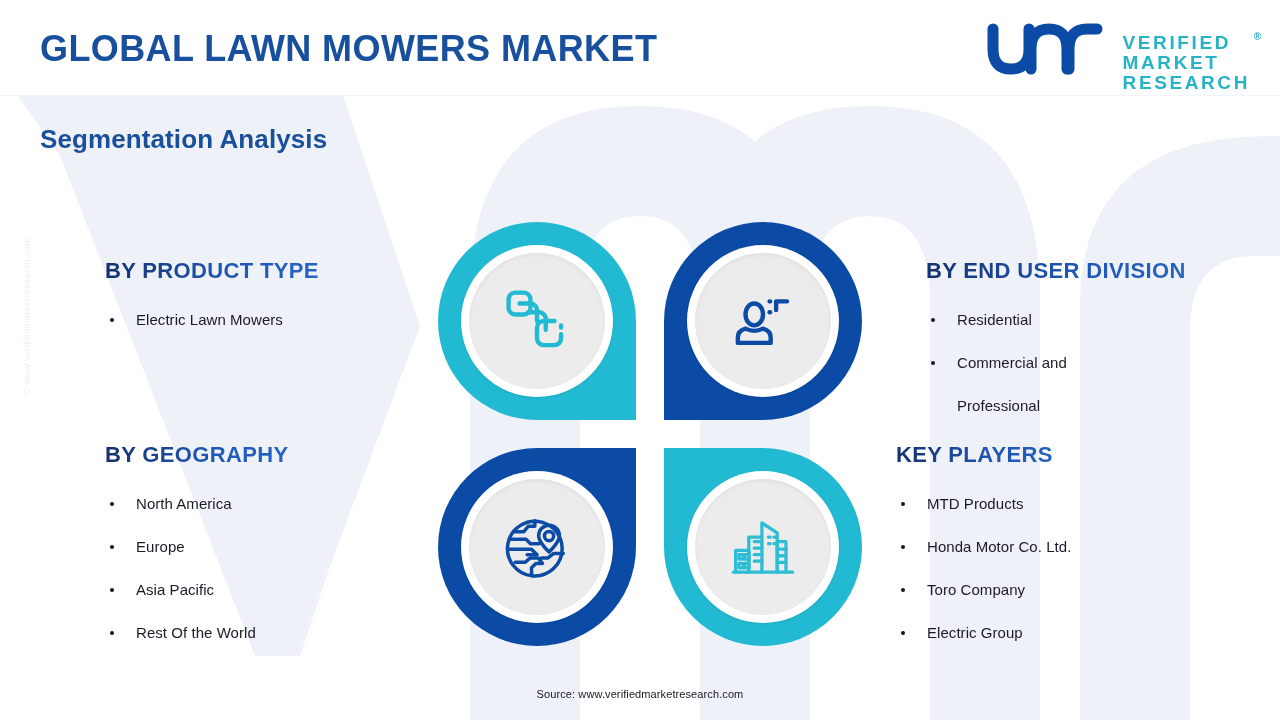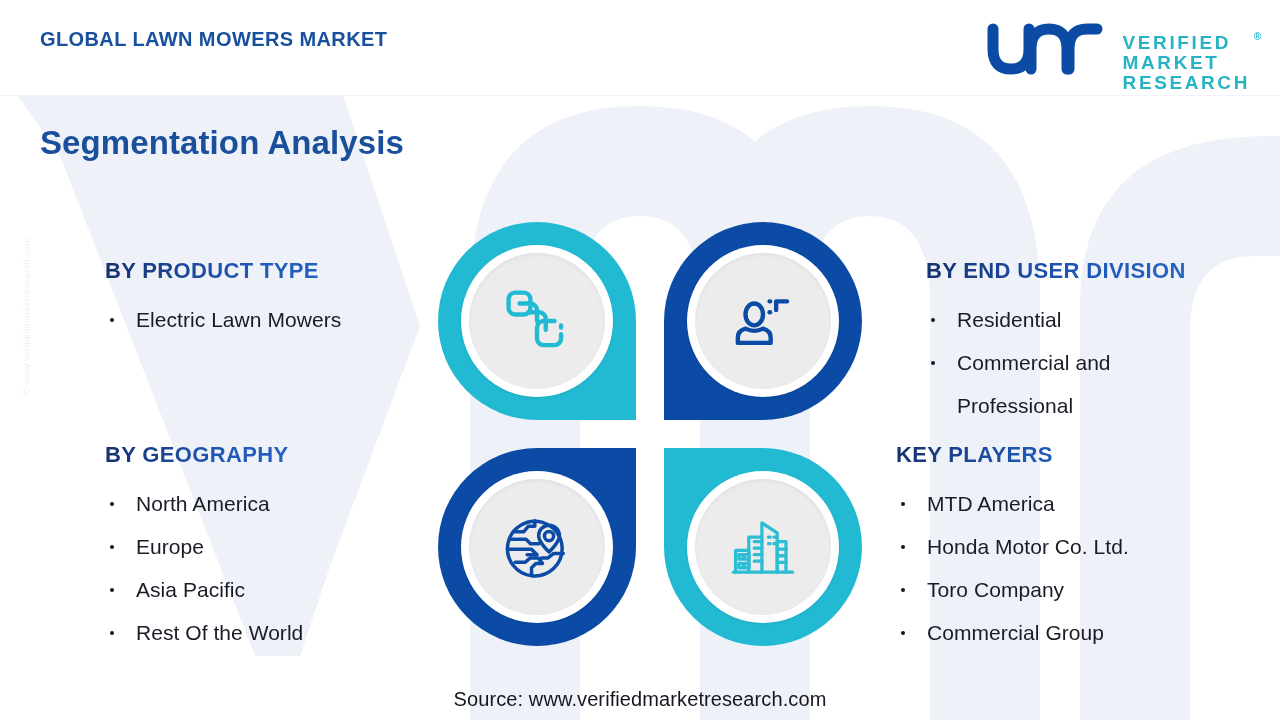--- a/index.html
+++ b/index.html
@@ -41,21 +41,21 @@
   }
   .header-rule {
     position:absolute;
     left:0; top:95px;
     width:1280px; height:1px;
     background:#f1f4f9;
   }
   .header-title {
     position:absolute;
     left:40px; top:28px;
-    font-size:20px;
+    font-size:36px;
     font-weight:700;
     letter-spacing:0.4px;
     color:#18509e;
     white-space:nowrap;
   }
 
   
   .logo {
     position:absolute;
     right:30px; top:20px;
@@ -93,21 +93,21 @@
     letter-spacing:0.25px;
     color:#eceff5;
     white-space:nowrap;
     z-index:4;
   }
 
   
   .subtitle {
     position:absolute;
     left:40px; top:124px;
-    font-size:33px;
+    font-size:26px;
     font-weight:700;
     color:#1a4f9c;
     letter-spacing:0.1px;
     z-index:5;
   }
 
   
   .block { position:absolute; z-index:5; }
 
   .block-title {
@@ -119,21 +119,21 @@
     -webkit-background-clip:text;
     background-clip:text;
     color:transparent;
     white-space:nowrap;
   }
 
   .bullets { list-style:none; }
   .bullets li {
     position:relative;
     padding-left:31px;
-    font-size:21px;
+    font-size:15px;
     line-height:43px;
     color:#1b1b27;
     letter-spacing:0.05px;
     white-space:nowrap;
   }
   .bullets li::before {
     content:"";
     position:absolute;
     left:5px; top:20px;
     width:4px; height:4px;
@@ -199,21 +199,21 @@
   #badge-geo      .ring { border-radius:50% 0 50% 50%; }
   #badge-players  { left:226px; top:226px; --ring:#22b9d3; }
   #badge-players  .ring { border-radius:0 50% 50% 50%; }
 
   
   .source {
     position:absolute;
     left:0; top:688px;
     width:1280px;
     text-align:center;
-    font-size:20px;
+    font-size:11px;
     color:#171721;
     letter-spacing:0.1px;
     z-index:5;
   }
 </style>
 </head>
 <body>
 
 <div class="page">
 
@@ -276,24 +276,24 @@
     <ul class="bullets">
       <li>Residential</li>
       <li>Commercial and</li>
       <li class="cont">Professional</li>
     </ul>
   </div>
 
   <div class="block" id="block-players">
     <div class="block-title">KEY PLAYERS</div>
     <ul class="bullets">
-      <li>MTD America</li>
+      <li>MTD Products</li>
       <li>Honda Motor Co. Ltd.</li>
       <li>Toro Company</li>
-      <li>Commercial Group</li>
+      <li>Electric Group</li>
     </ul>
   </div>
 
   <div class="cluster">
 
     <div class="badge" id="badge-product">
       <div class="ring"></div>
       <div class="inner">
         <div class="disc">
           <svg viewBox="0 0 64 64" aria-hidden="true">

